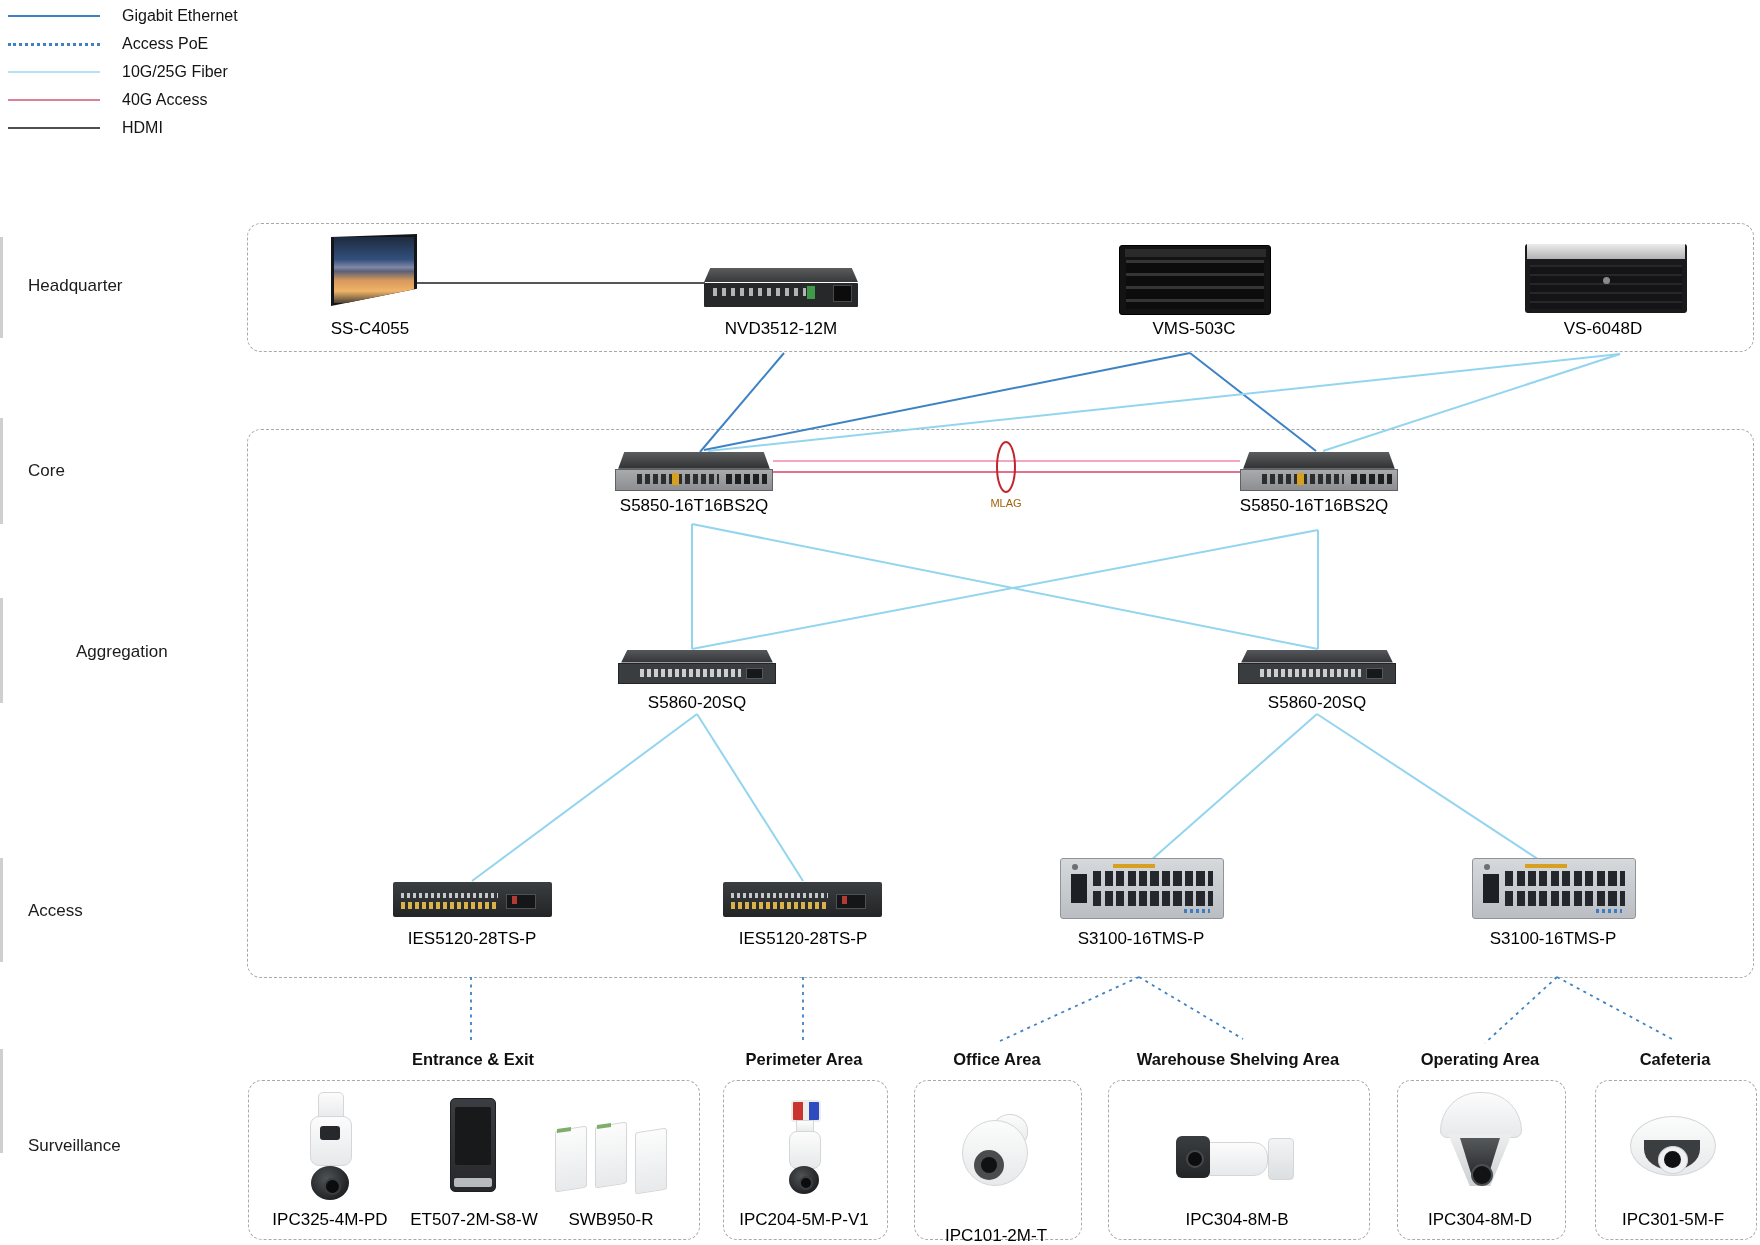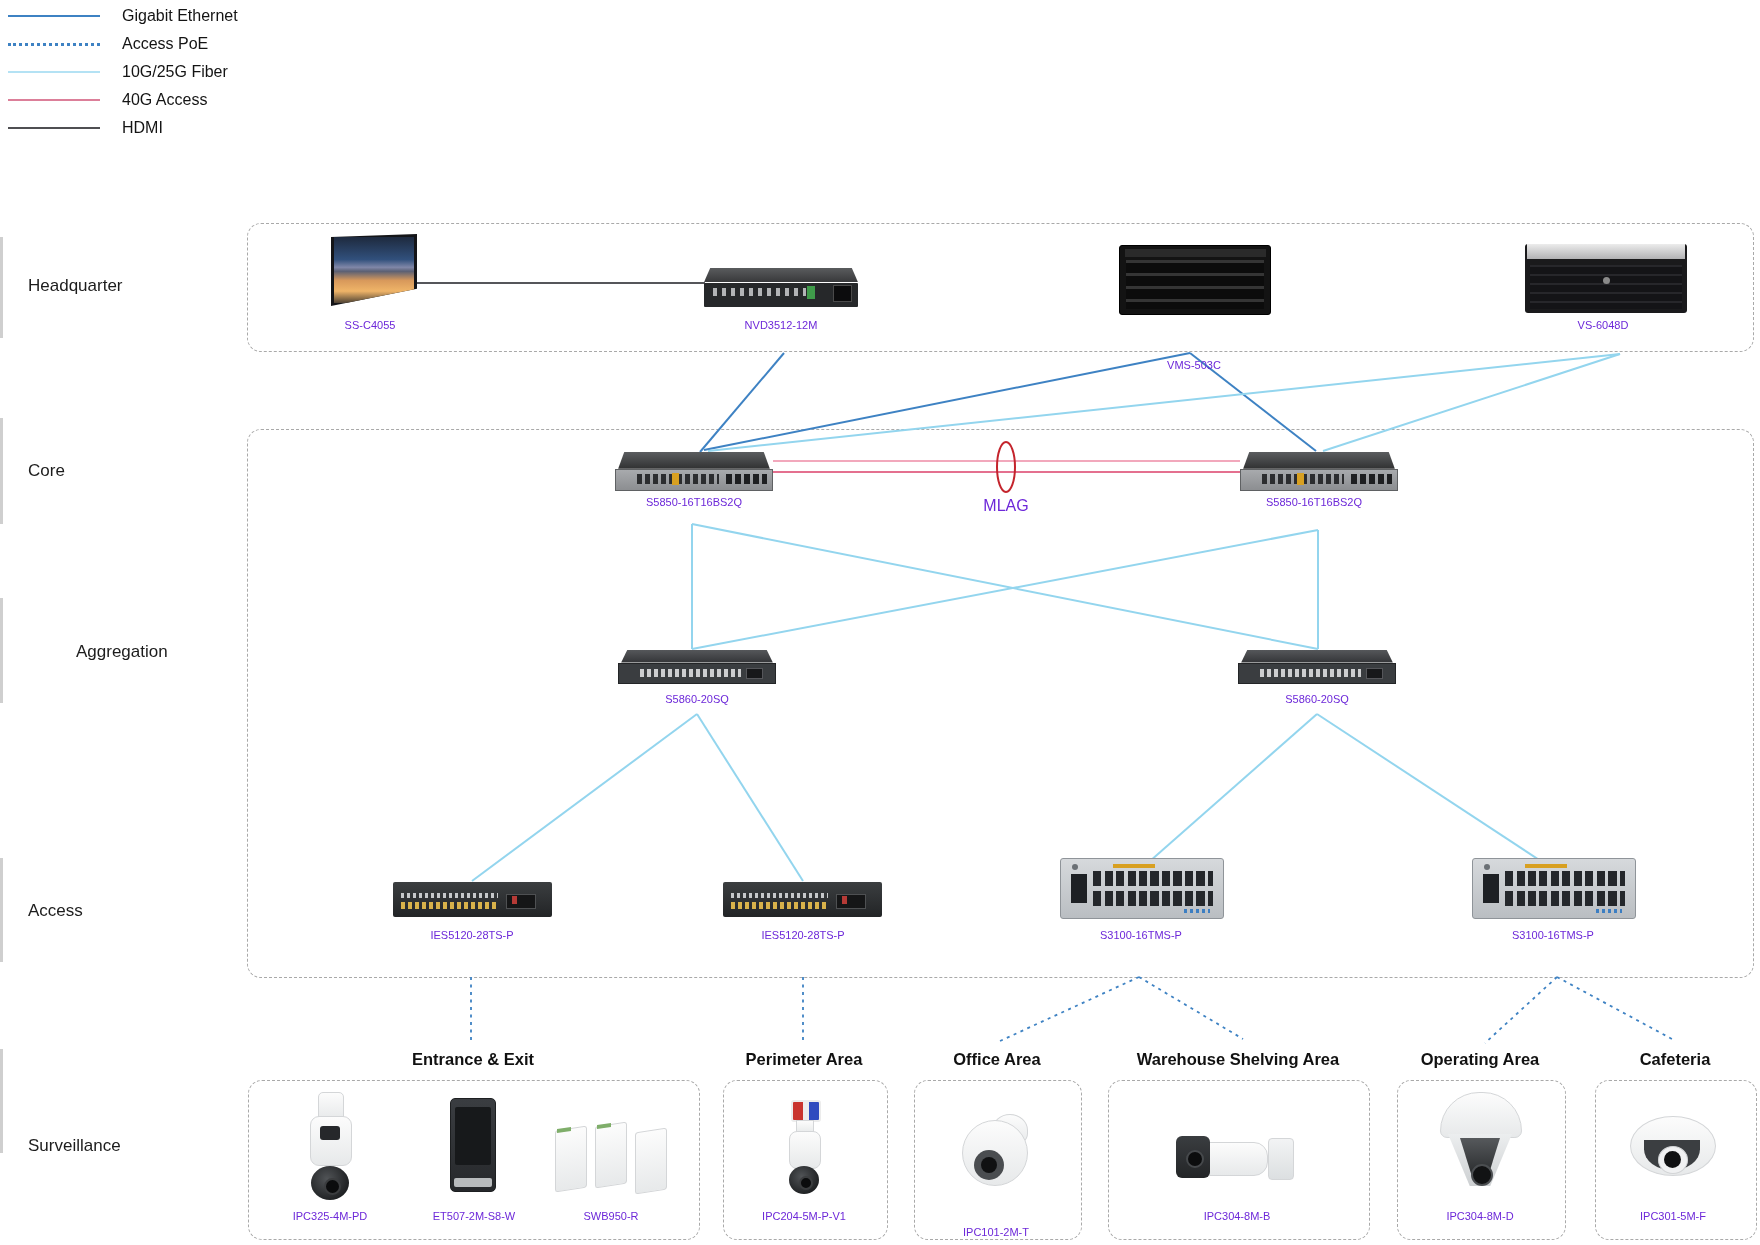--- a/index.html
+++ b/index.html
@@ -1,25 +1,25 @@
 <!DOCTYPE html>
 <html><head>
 <meta charset="utf-8">
 <style>
   html,body{margin:0;padding:0;background:#fff;}
   #stage{position:relative;width:1760px;height:1245px;background:#fff;
          font-family:"Liberation Sans", sans-serif;color:#1a1a1a;overflow:hidden;}
   .dash-box{position:absolute;border:1.5px dashed #a9a9a9;border-radius:14px;}
   .row-tick{position:absolute;left:0;width:3px;background:#cfcfcf;}
   .row-label{position:absolute;left:28px;font-size:17px;color:#1c1c1c;}
-  .dev-label{position:absolute;transform:translateX(-50%);font-size:11px;color:#6d28d9;
+  .dev-label{position:absolute;transform:translateX(-50%);font-size:17px;color:#000000;
              white-space:nowrap;text-align:right;}
   .area-title{position:absolute;transform:translateX(-50%);font-size:16.5px;font-weight:600;
               color:#111;white-space:nowrap;}
-  .mlag-label{position:absolute;transform:translateX(-50%);font-size:16px;color:#6d28d9;}
+  .mlag-label{position:absolute;transform:translateX(-50%);font-size:11px;color:#a16207;}
 
   
   #legend{position:absolute;left:8px;top:2px;}
   .legend-row{display:flex;align-items:center;height:28px;}
   .legend-line{width:92px;height:0;margin-right:22px;}
   .legend-label{font-size:16px;color:#141414;}
 
   
   .dev{position:absolute;}
   .dev .p{position:absolute;}
@@ -202,21 +202,21 @@
     <div class="p slots"></div>
   </div>
   <div class="dev vs" style="left:1525px;top:244px;width:162px;height:69px;">
     <div class="p silver"></div>
     <div class="p vlines"></div>
     <div class="p logo"></div>
   </div>
 
   <div class="dev-label" style="left:370px;top:319px;">SS-C4055</div>
   <div class="dev-label" style="left:781px;top:319px;">NVD3512-12M</div>
-  <div class="dev-label" style="left:1194px;top:319px;margin-top:40px;">VMS-503C</div>
+  <div class="dev-label" style="left:1194px;top:319px;">VMS-503C</div>
   <div class="dev-label" style="left:1603px;top:319px;">VS-6048D</div>
 
   <div class="dev s5850" style="left:615px;top:452px;width:158px;height:40px;">
     <div class="p top"></div>
       <div class="p face"></div>
     <div class="p ports"></div>
       <div class="p uplinks"></div>
     <div class="p accent"></div>
   </div>
   <div class="dev s5850" style="left:1240px;top:452px;width:158px;height:40px;">

